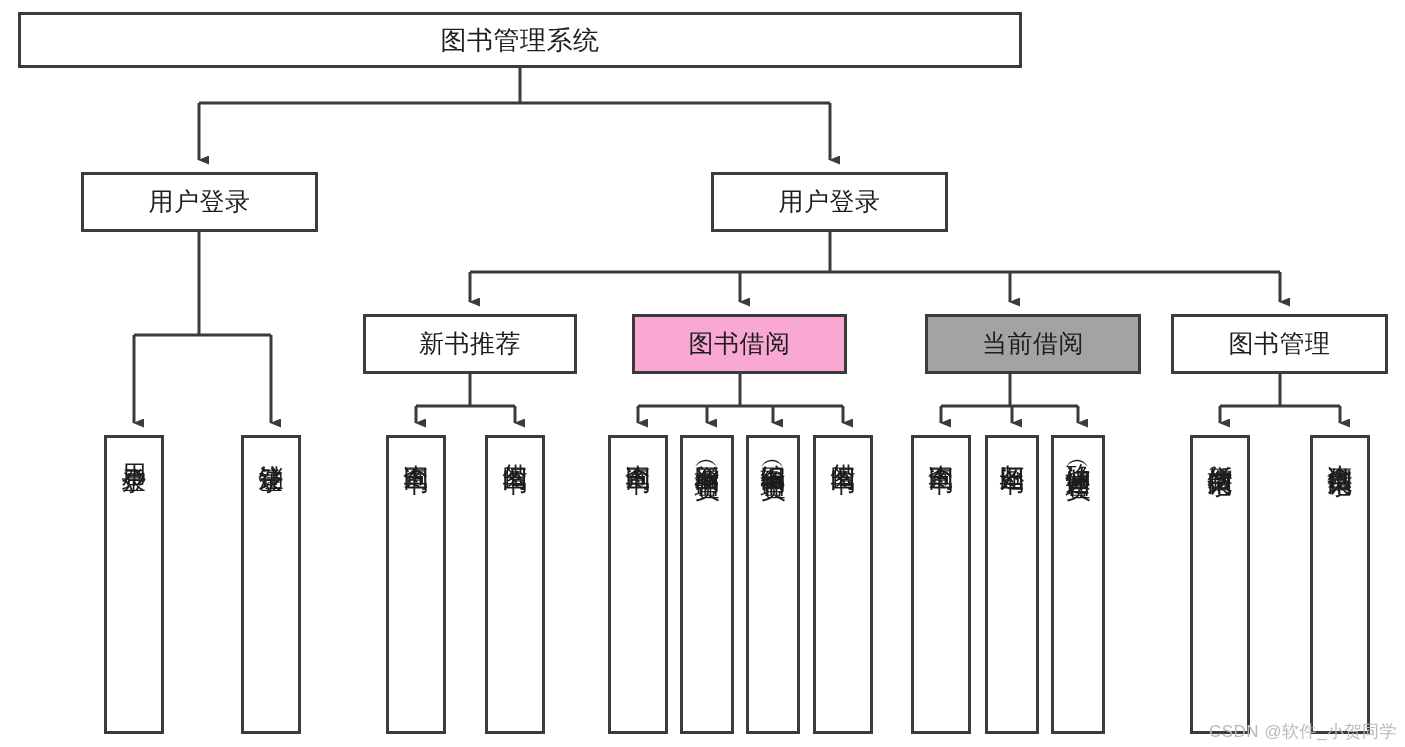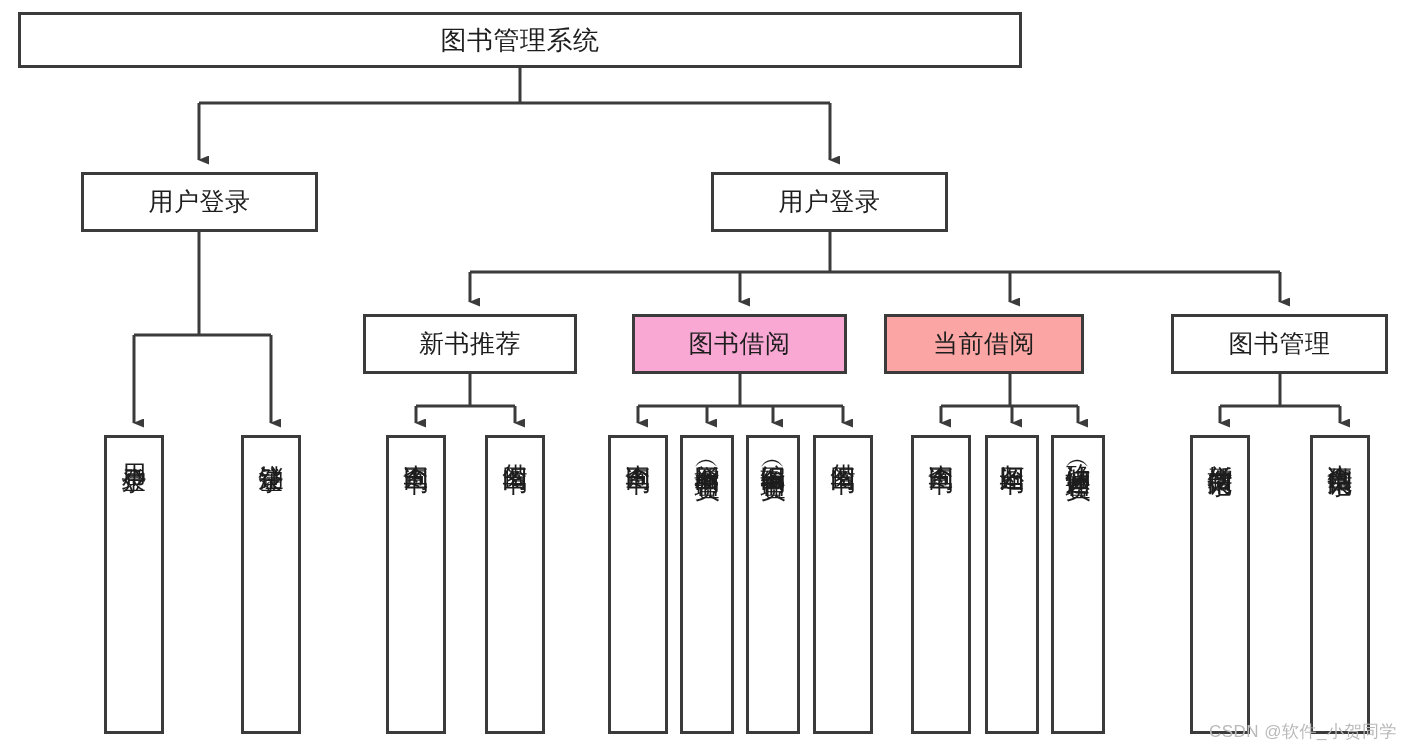--- a/index.html
+++ b/index.html
@@ -142,21 +142,21 @@
   <div class="node h-box" style="left: 711px; top: 172px; width: 237px; height: 60px; border-color: rgb(59, 59, 59); background: rgb(255, 255, 255); color: rgb(29, 29, 29);">
     <span class="node-label">用户登录</span>
   </div>
 
   <div class="node h-box" style="left: 363px; top: 314px; width: 214px; height: 60px; border-color: rgb(59, 59, 59); background: rgb(255, 255, 255); color: rgb(29, 29, 29);">
     <span class="node-label">新书推荐</span>
   </div>
   <div class="node h-box" style="left: 632px; top: 314px; width: 215px; height: 60px; border-color: rgb(59, 59, 59); background: #f9a8d4; color: rgb(29, 29, 29);">
     <span class="node-label">图书借阅</span>
   </div>
-  <div class="node h-box" style="left: 884px; top: 314px; width: 200px; height: 60px; border-color: rgb(59, 59, 59); background: #fca5a5; color: rgb(29, 29, 29);">
+  <div class="node h-box" style="left: 925px; top: 314px; width: 216px; height: 60px; border-color: rgb(59, 59, 59); background: #a3a3a3; color: rgb(29, 29, 29);">
     <span class="node-label">当前借阅</span>
   </div>
   <div class="node h-box" style="left: 1171px; top: 314px; width: 217px; height: 60px; border-color: rgb(59, 59, 59); background: rgb(255, 255, 255); color: rgb(29, 29, 29);">
     <span class="node-label">图书管理</span>
   </div>
 
   <div class="node v-box" style="left: 104px; top: 435px; width: 60px; height: 299px; border-color: rgb(59, 59, 59); background: rgb(255, 255, 255); color: rgb(29, 29, 29);">
     <span class="node-label">用户登录</span>
   </div>
   <div class="node v-box" style="left: 241px; top: 435px; width: 60px; height: 299px; border-color: rgb(59, 59, 59); background: rgb(255, 255, 255); color: rgb(29, 29, 29);">

